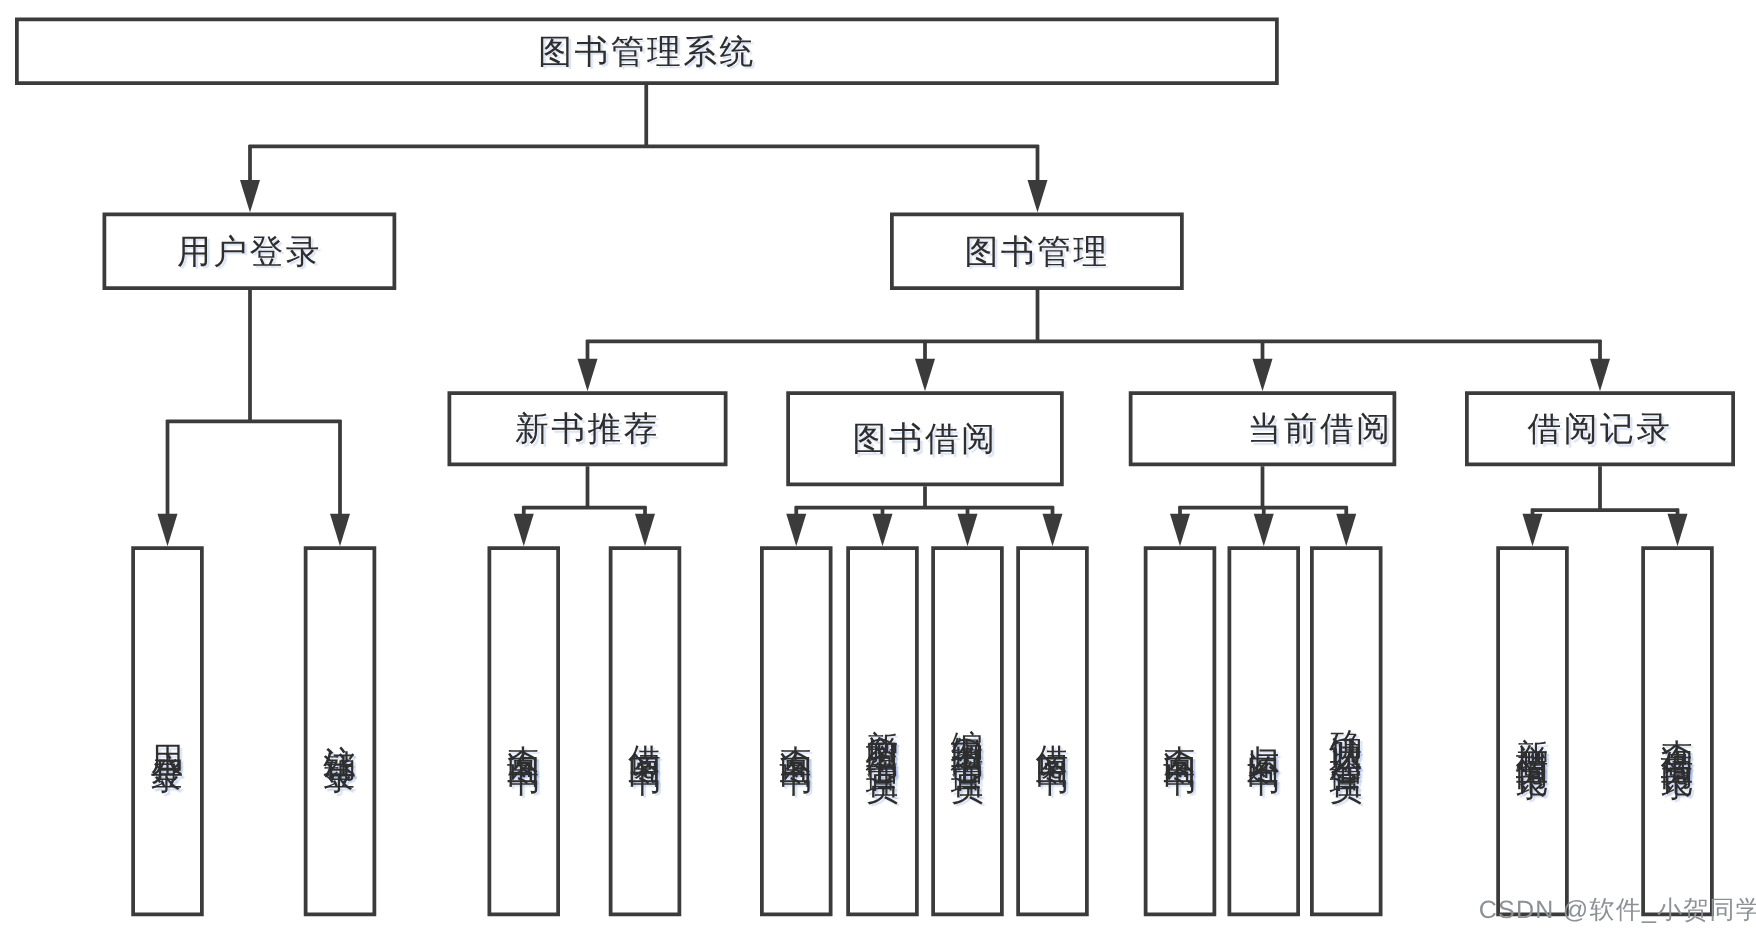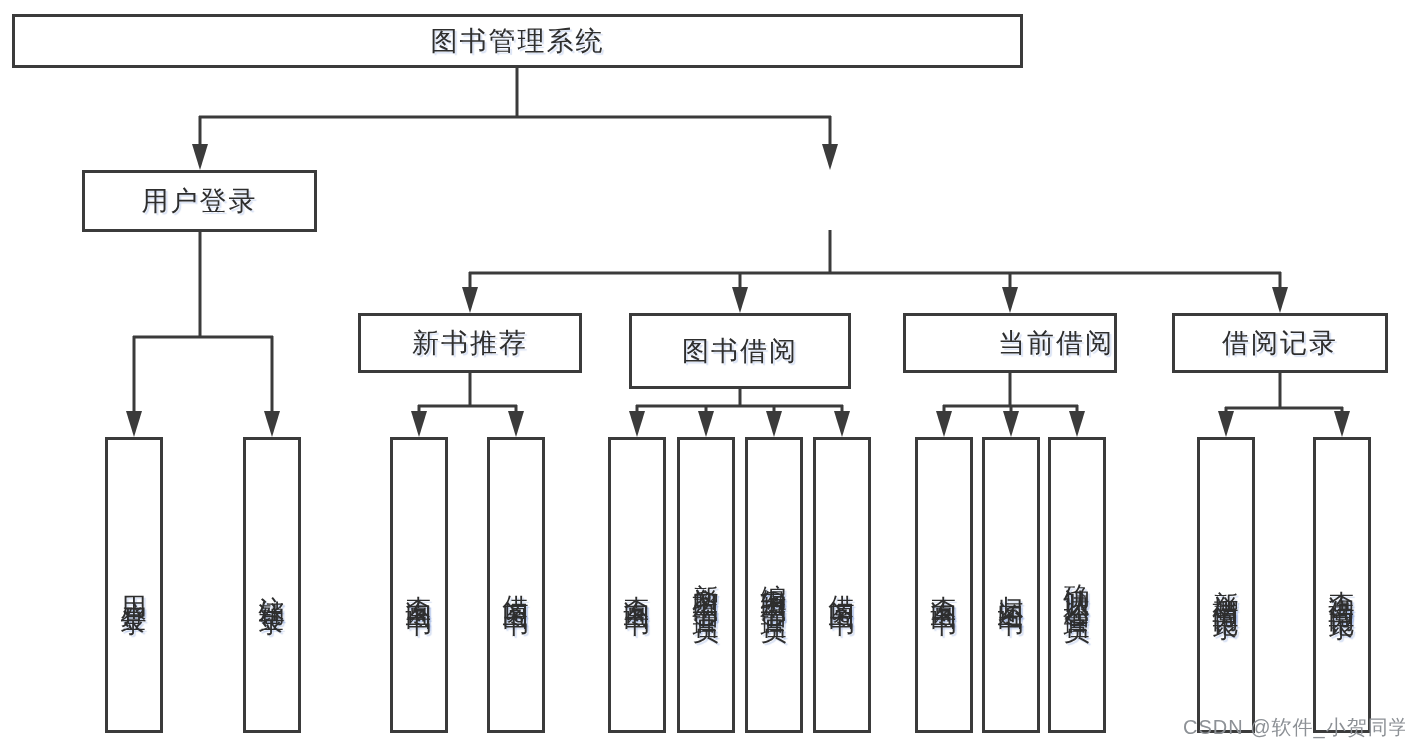--- a/index.html
+++ b/index.html
@@ -132,20 +132,23 @@
     </svg>
 
   <div class="box n-root">
     <span class="label">图书管理系统</span>
   </div>
 
   <div class="box n-user-login">
     <span class="label">用户登录</span>
   </div>
 
+  <div class="box n-book-mgmt">
+    <span class="label">图书管理</span>
+  </div>
 
   <div class="box n-new-book">
     <span class="label">新书推荐</span>
   </div>
 
   <div class="box n-book-borrow">
     <span class="label">图书借阅</span>
   </div>
 
   <div class="box n-cur-borrow">

